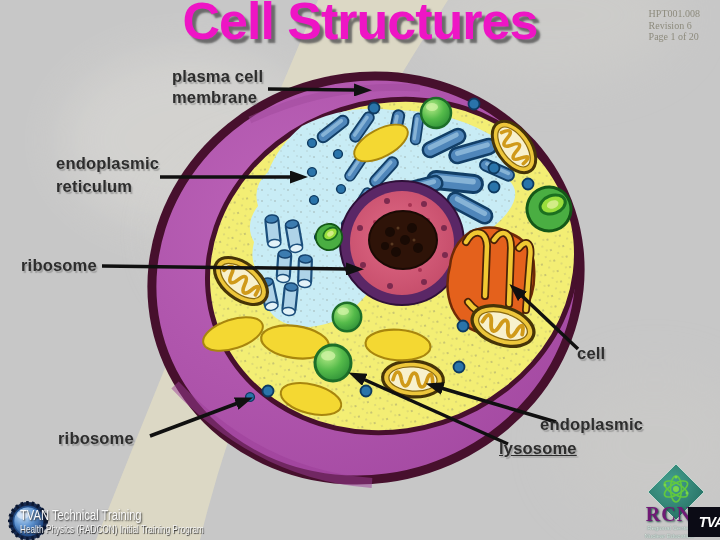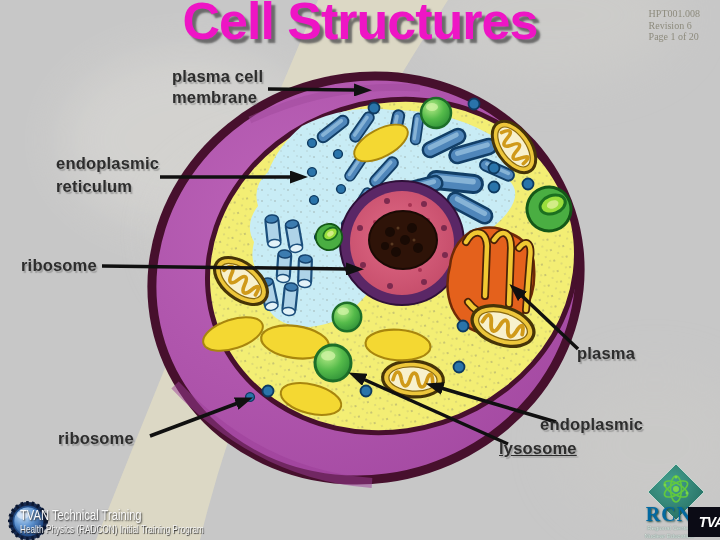--- a/index.html
+++ b/index.html
@@ -40,21 +40,21 @@
     white-space:nowrap;
   }
   .footer2{
     position:absolute;left:20px;top:523px;font-size:10.5px;color:#f2f2f2;
     text-shadow:1px 1px 1px #2a2a2a;transform:scaleX(.78);transform-origin:left top;
     white-space:nowrap;
   }
   .rcn-text{
     position:absolute;left:641px;top:503px;width:56px;text-align:center;
     font-family:"Liberation Serif",serif;font-weight:bold;font-size:20px;
-    letter-spacing:1px;color:#0369a1;text-shadow:1px 1px 2px #1c4a40;
+    letter-spacing:1px;color:#701a75;text-shadow:1px 1px 2px #1c4a40;
   }
   .rcn-sub{
     position:absolute;left:638px;top:525px;width:62px;text-align:center;
     font-size:6px;line-height:1.25;color:#e9f2ec;text-shadow:0 0 1px #1c4a40;
   }
   .rcn-sub span{display:block;}
   .tva-box{
     position:absolute;left:688px;top:507px;width:47px;height:30px;
     background:#0b0b15;display:flex;align-items:center;justify-content:center;
   }
@@ -308,21 +308,21 @@
 <div class="orglabel lab-plasma">
   <span>plasma cell</span>
   <span>membrane</span>
 </div>
 <div class="orglabel lab-er">
   <span>endoplasmic</span>
   <span>reticulum</span>
 </div>
 <div class="orglabel lab-nucleus">ribosome</div>
 <div class="orglabel lab-ribosome">ribosome</div>
-<div class="orglabel lab-golgi">plasma</div>
+<div class="orglabel lab-golgi">cell</div>
 <div class="orglabel lab-mito">endoplasmic</div>
 <div class="orglabel lab-lyso">lysosome</div>
 
 <div class="footer1">TVAN Technical Training</div>
 <div class="footer2">Health Physics (RADCON) Initial Training Program</div>
 
 <div class="rcn-text">RCN</div>
 <div class="rcn-sub">
   <span>Regional Center</span>
   <span>Nuclear Education</span>

